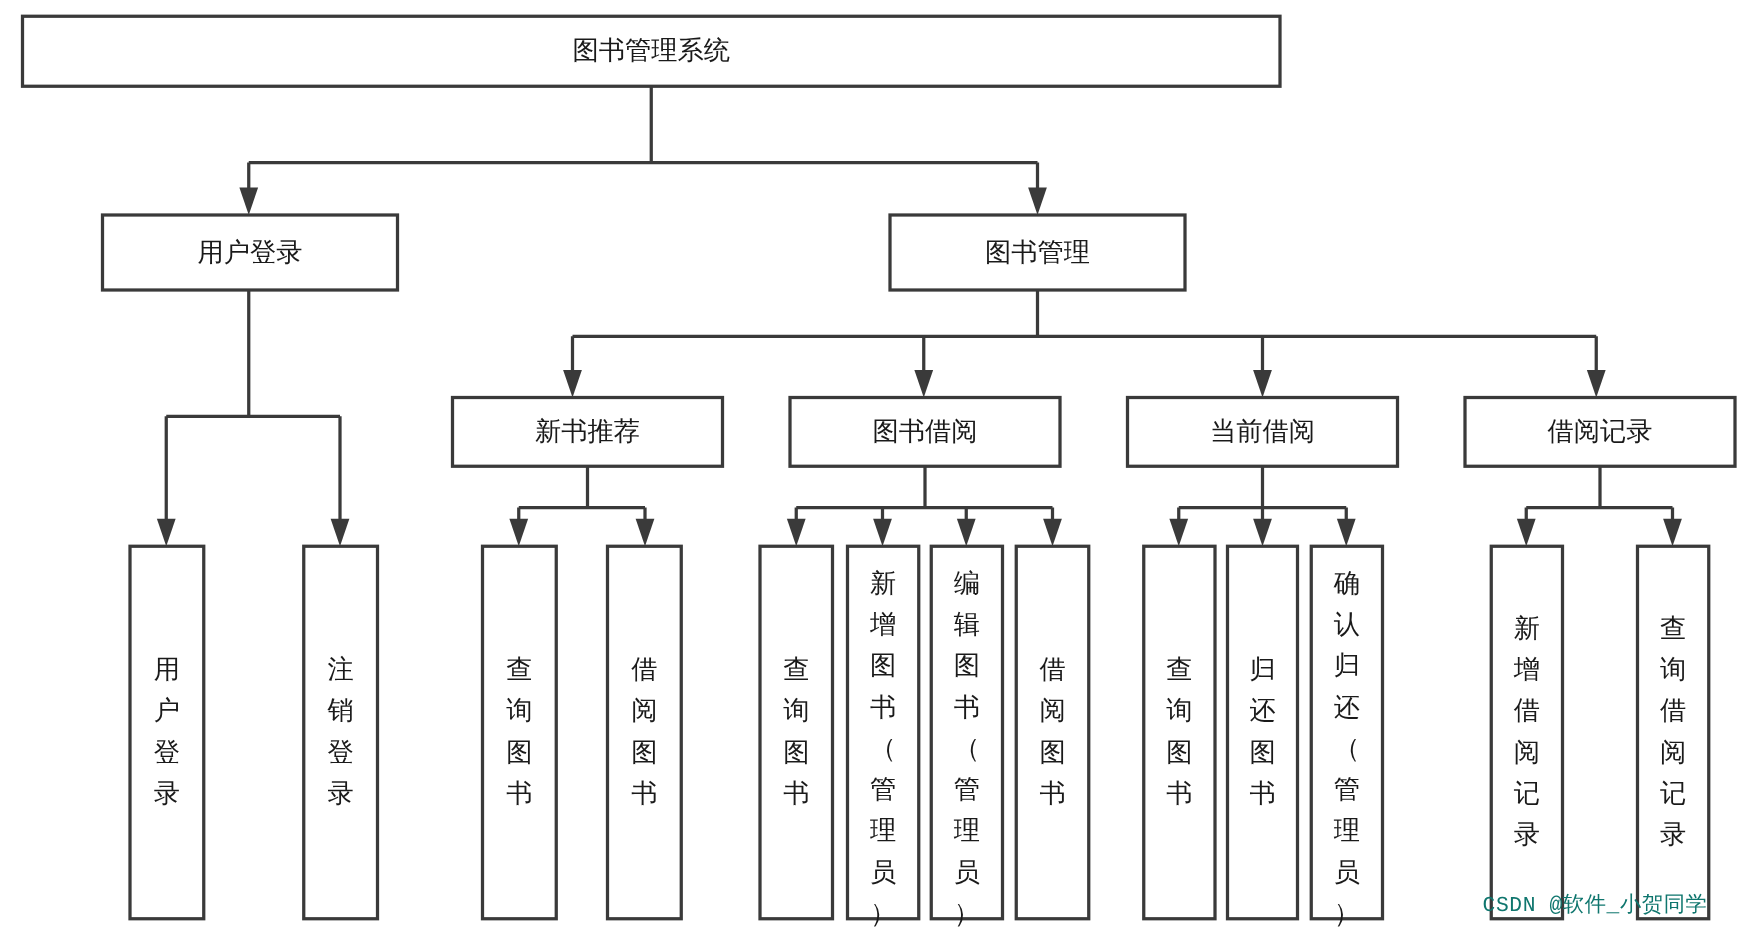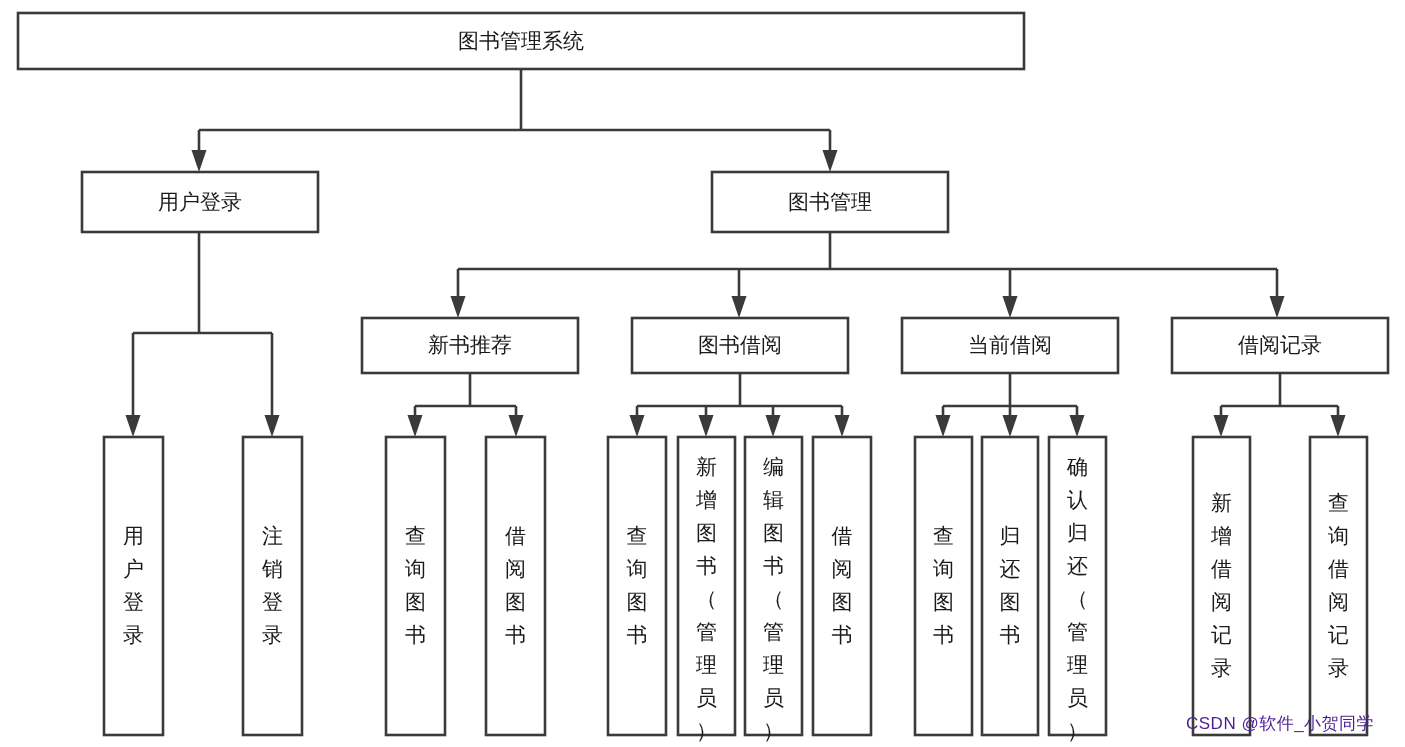--- a/index.html
+++ b/index.html
@@ -52,23 +52,23 @@
   .node-label-v {
     font-family: "Liberation Sans", "DejaVu Sans", sans-serif;
     font-size: 21px;
     fill: #1a1a1a;
     text-anchor: middle;
     dominant-baseline: middle;
     white-space: pre;
   }
   .watermark-text {
     position: absolute;
-    font-family: Liberation Sans, sans-serif;
+    font-family: Liberation Mono, monospace;
     font-size: 17px;
-    color: #4c1d95;
+    color: #0f766e;
     left: 1186px;
     top: 712px;
     letter-spacing: 0.5px;
     user-select: none;
     pointer-events: none;
   }
 </style>
 </head>
 <body>
 

